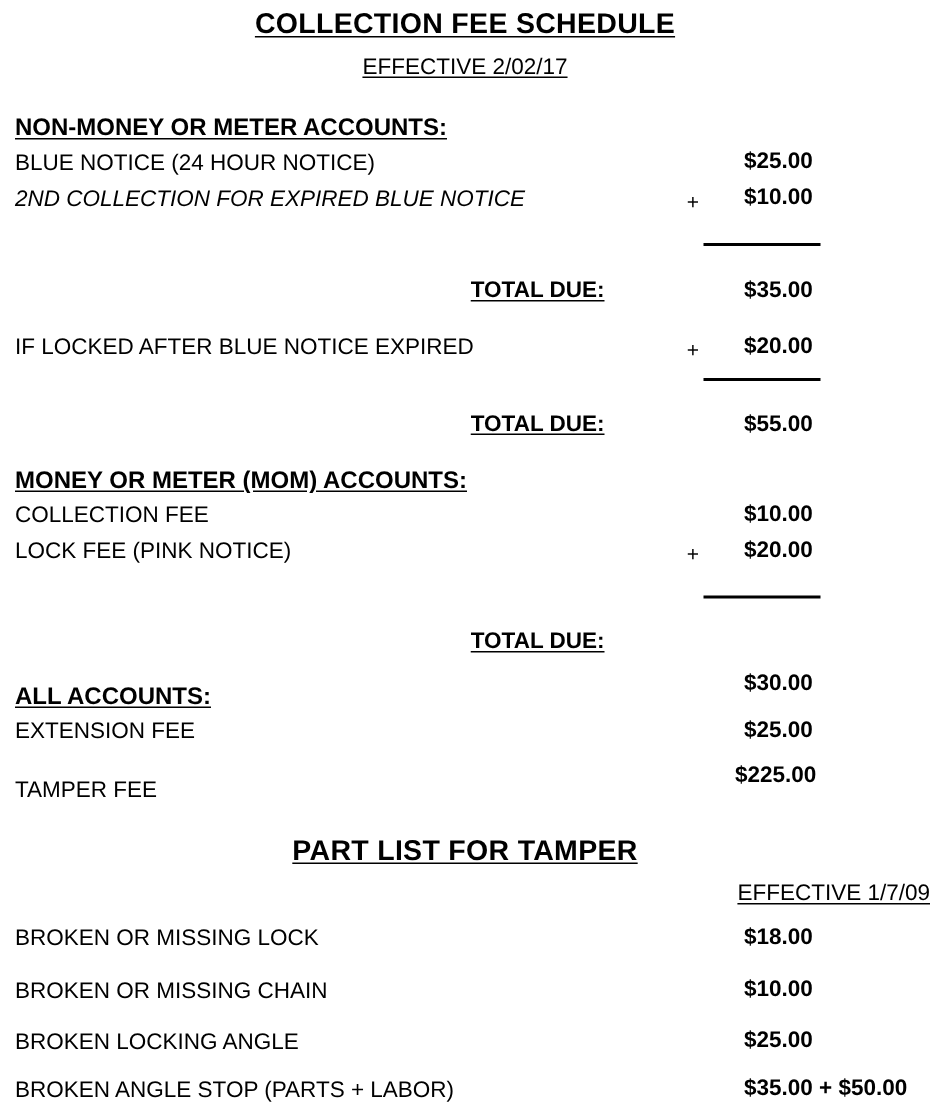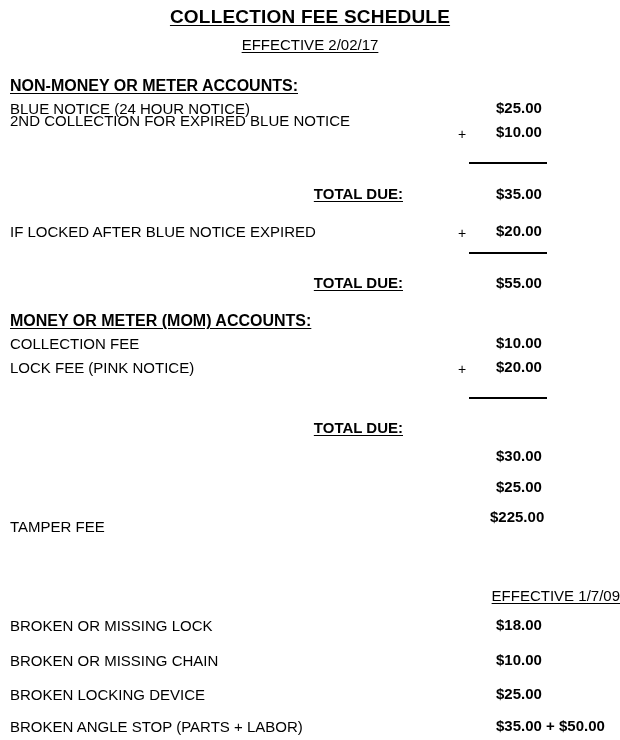--- a/index.html
+++ b/index.html
@@ -127,21 +127,21 @@
     <span>EFFECTIVE 2/02/17</span>
   </div>
 
   <div class="section-head" style="top:77px;">
     <span>NON-MONEY OR METER ACCOUNTS:</span>
   </div>
 
   <div class="row-label" style="top:100px;">BLUE NOTICE (24 HOUR NOTICE)</div>
   <div class="row-amount" style="top:99px;">$25.00</div>
 
-  <div class="row-label" style="top:112px;">2ND COLLECTION FOR EXPIRED BLUE NOTICE</div>
+  <div class="row-label" style="top:124px;font-style:italic;">2ND COLLECTION FOR EXPIRED BLUE NOTICE</div>
   <div class="row-plus" style="top:126px;">+</div>
   <div class="row-amount" style="top:123px;">$10.00</div>
 
   <div class="sum-rule" style="top:162px;"></div>
 
   <div class="total-label" style="top:185px;">
     <span>TOTAL DUE:</span>
   </div>
   <div class="row-amount" style="top:185px;">$35.00</div>
 
@@ -167,35 +167,42 @@
   <div class="row-plus" style="top:361px;">+</div>
   <div class="row-amount" style="top:358px;">$20.00</div>
 
   <div class="sum-rule" style="top:397px;"></div>
 
   <div class="total-label" style="top:419px;">
     <span>TOTAL DUE:</span>
   </div>
   <div class="row-amount" style="top:419px;margin-top:28px;">$30.00</div>
 
-
+  <div class="section-head" style="top:456px;">
+    <span>ALL ACCOUNTS:</span>
+  </div>
+
+  <div class="row-label" style="top:479px;">EXTENSION FEE</div>
   <div class="row-amount" style="top:478px;">$25.00</div>
 
   <div class="row-amount wide" style="top:508px;">$225.00</div>
   <div class="row-label" style="top:518px;">TAMPER FEE</div>
 
+  <div class="doc-title" style="top:557px;">
+    <span>PART LIST FOR TAMPER</span>
+  </div>
   <div class="doc-subtitle" style="top:587px;text-align:right;">
     <span>EFFECTIVE 1/7/09</span>
   </div>
 
   <div class="row-label" style="top:617px;">BROKEN OR MISSING LOCK</div>
   <div class="row-amount" style="top:616px;">$18.00</div>
 
   <div class="row-label" style="top:652px;">BROKEN OR MISSING CHAIN</div>
   <div class="row-amount" style="top:651px;">$10.00</div>
 
-  <div class="row-label" style="top:686px;">BROKEN LOCKING DEVICE</div>
+  <div class="row-label" style="top:686px;">BROKEN LOCKING ANGLE</div>
   <div class="row-amount" style="top:685px;">$25.00</div>
 
   <div class="row-label" style="top:718px;">BROKEN ANGLE STOP (PARTS + LABOR)</div>
   <div class="row-amount pair" style="top:717px;">$35.00 + $50.00</div>
 
 </div>
 
 </body></html>

